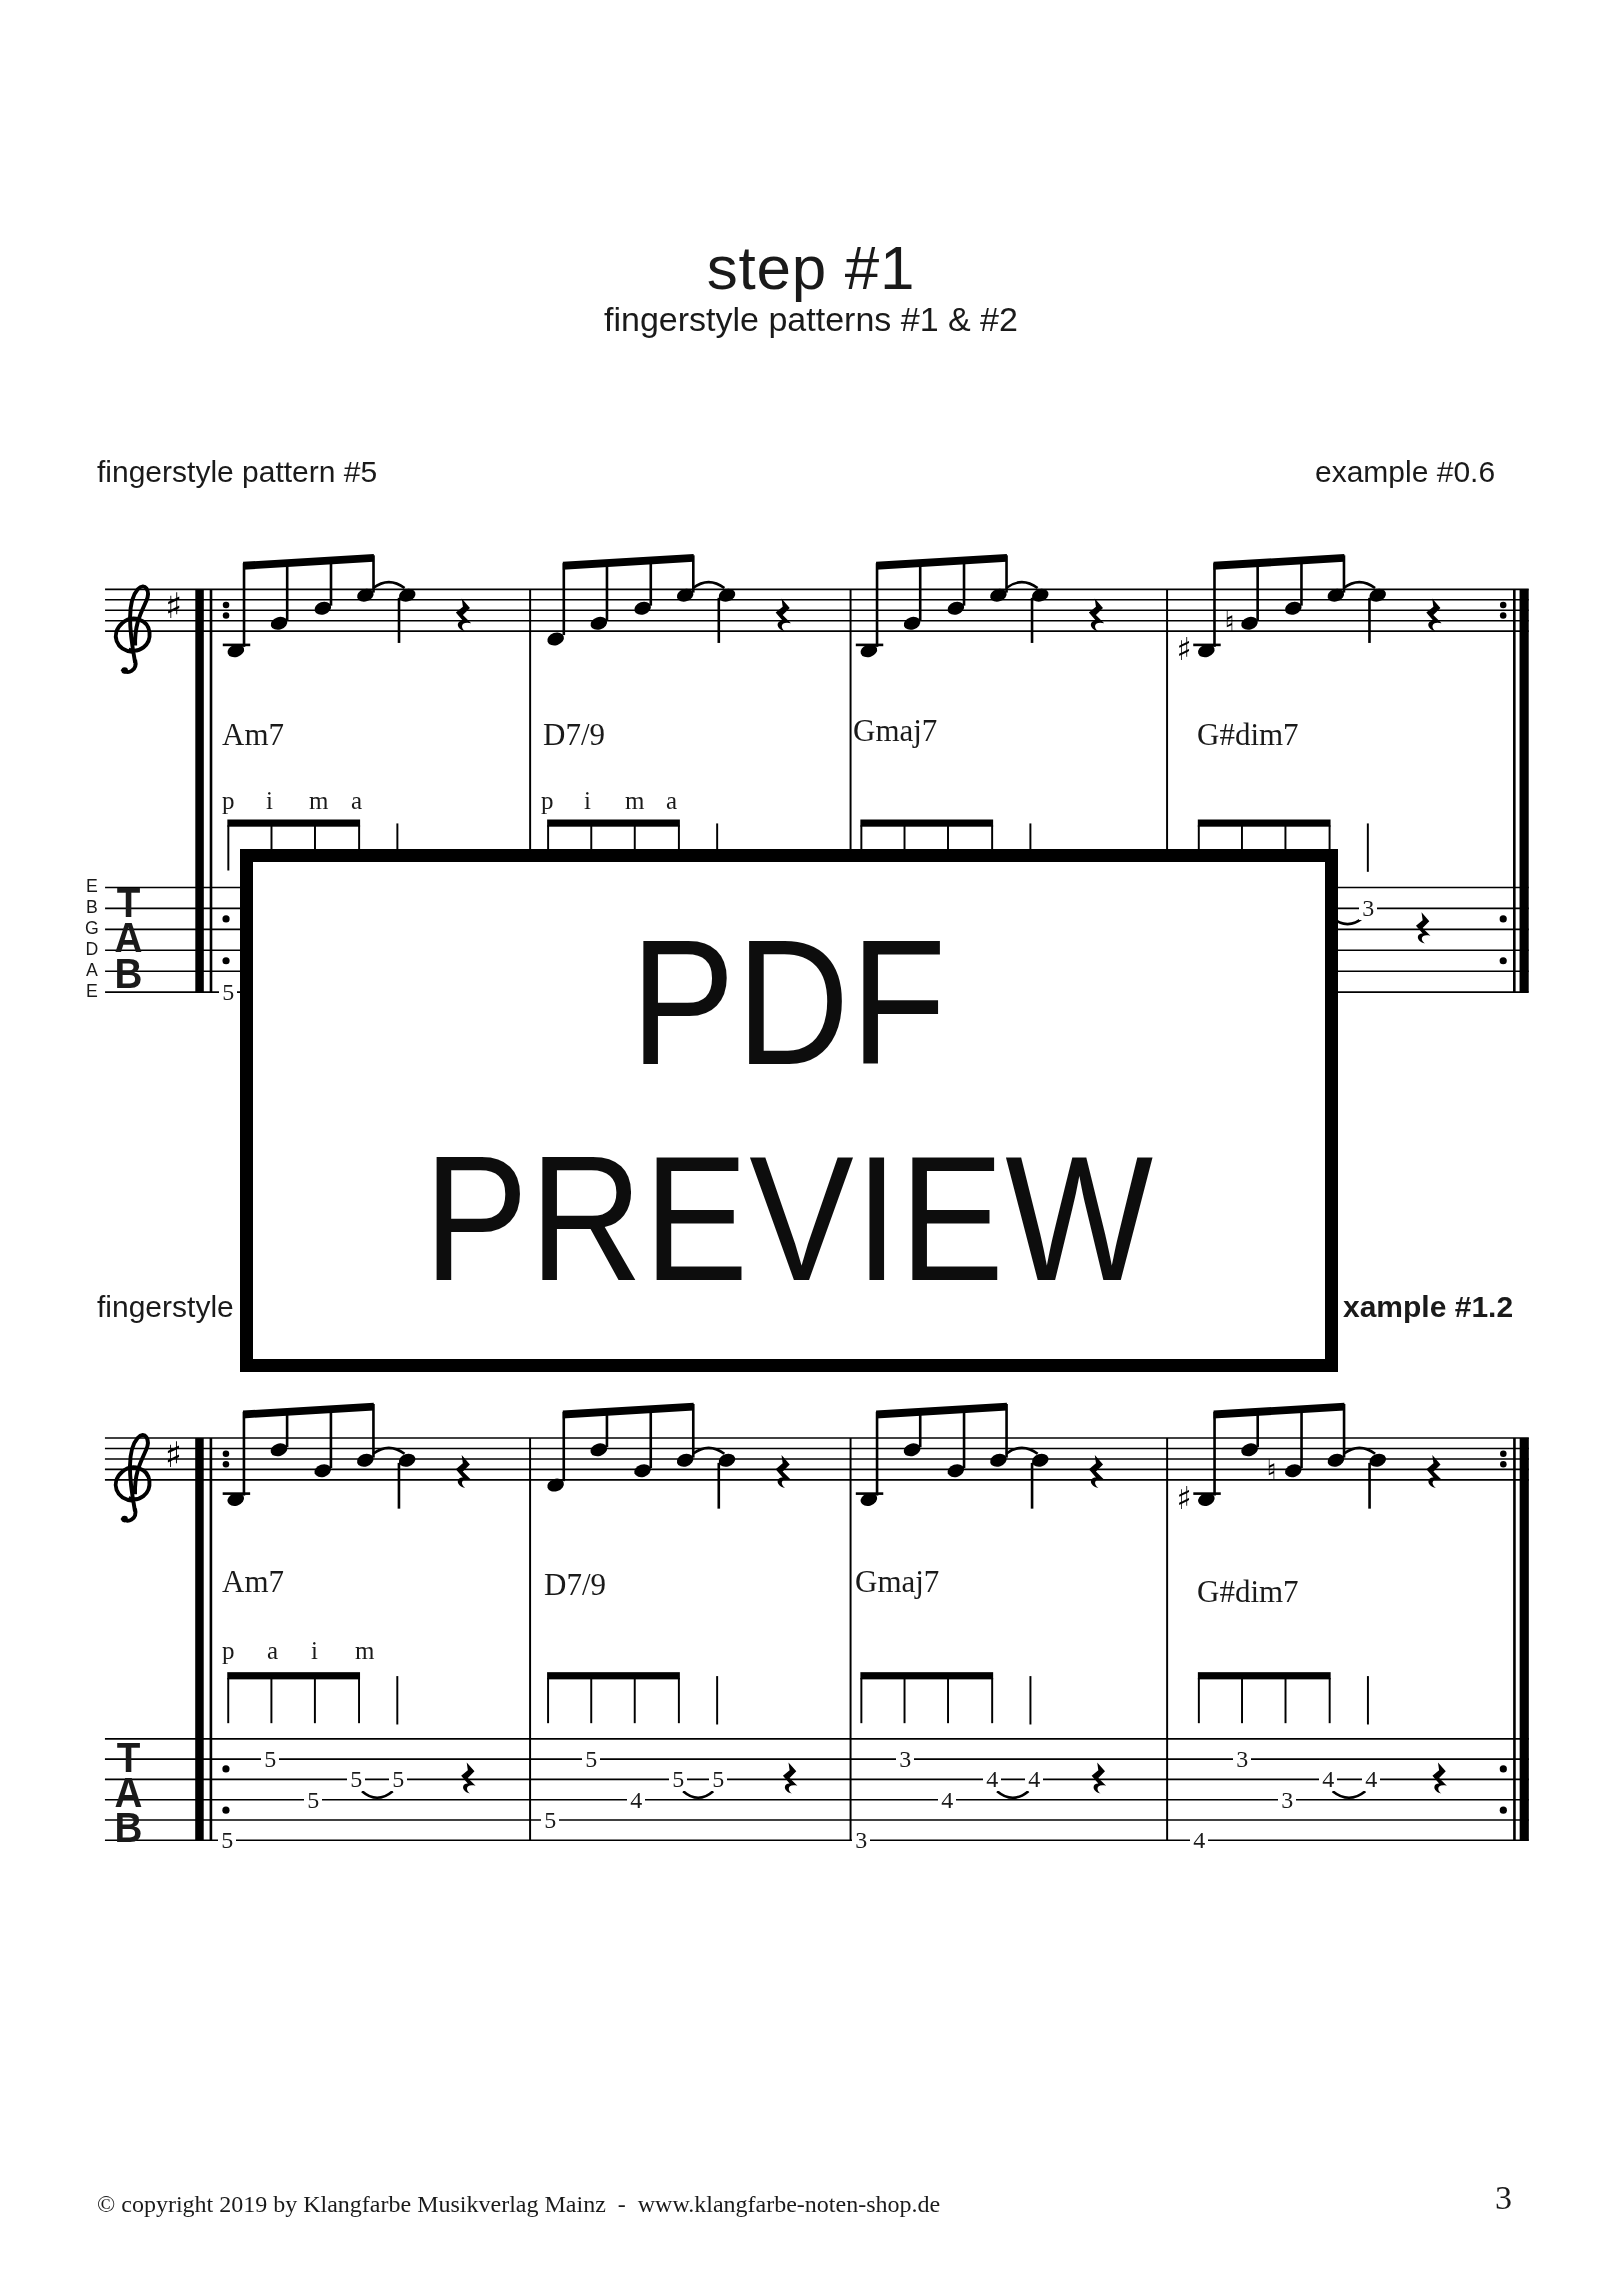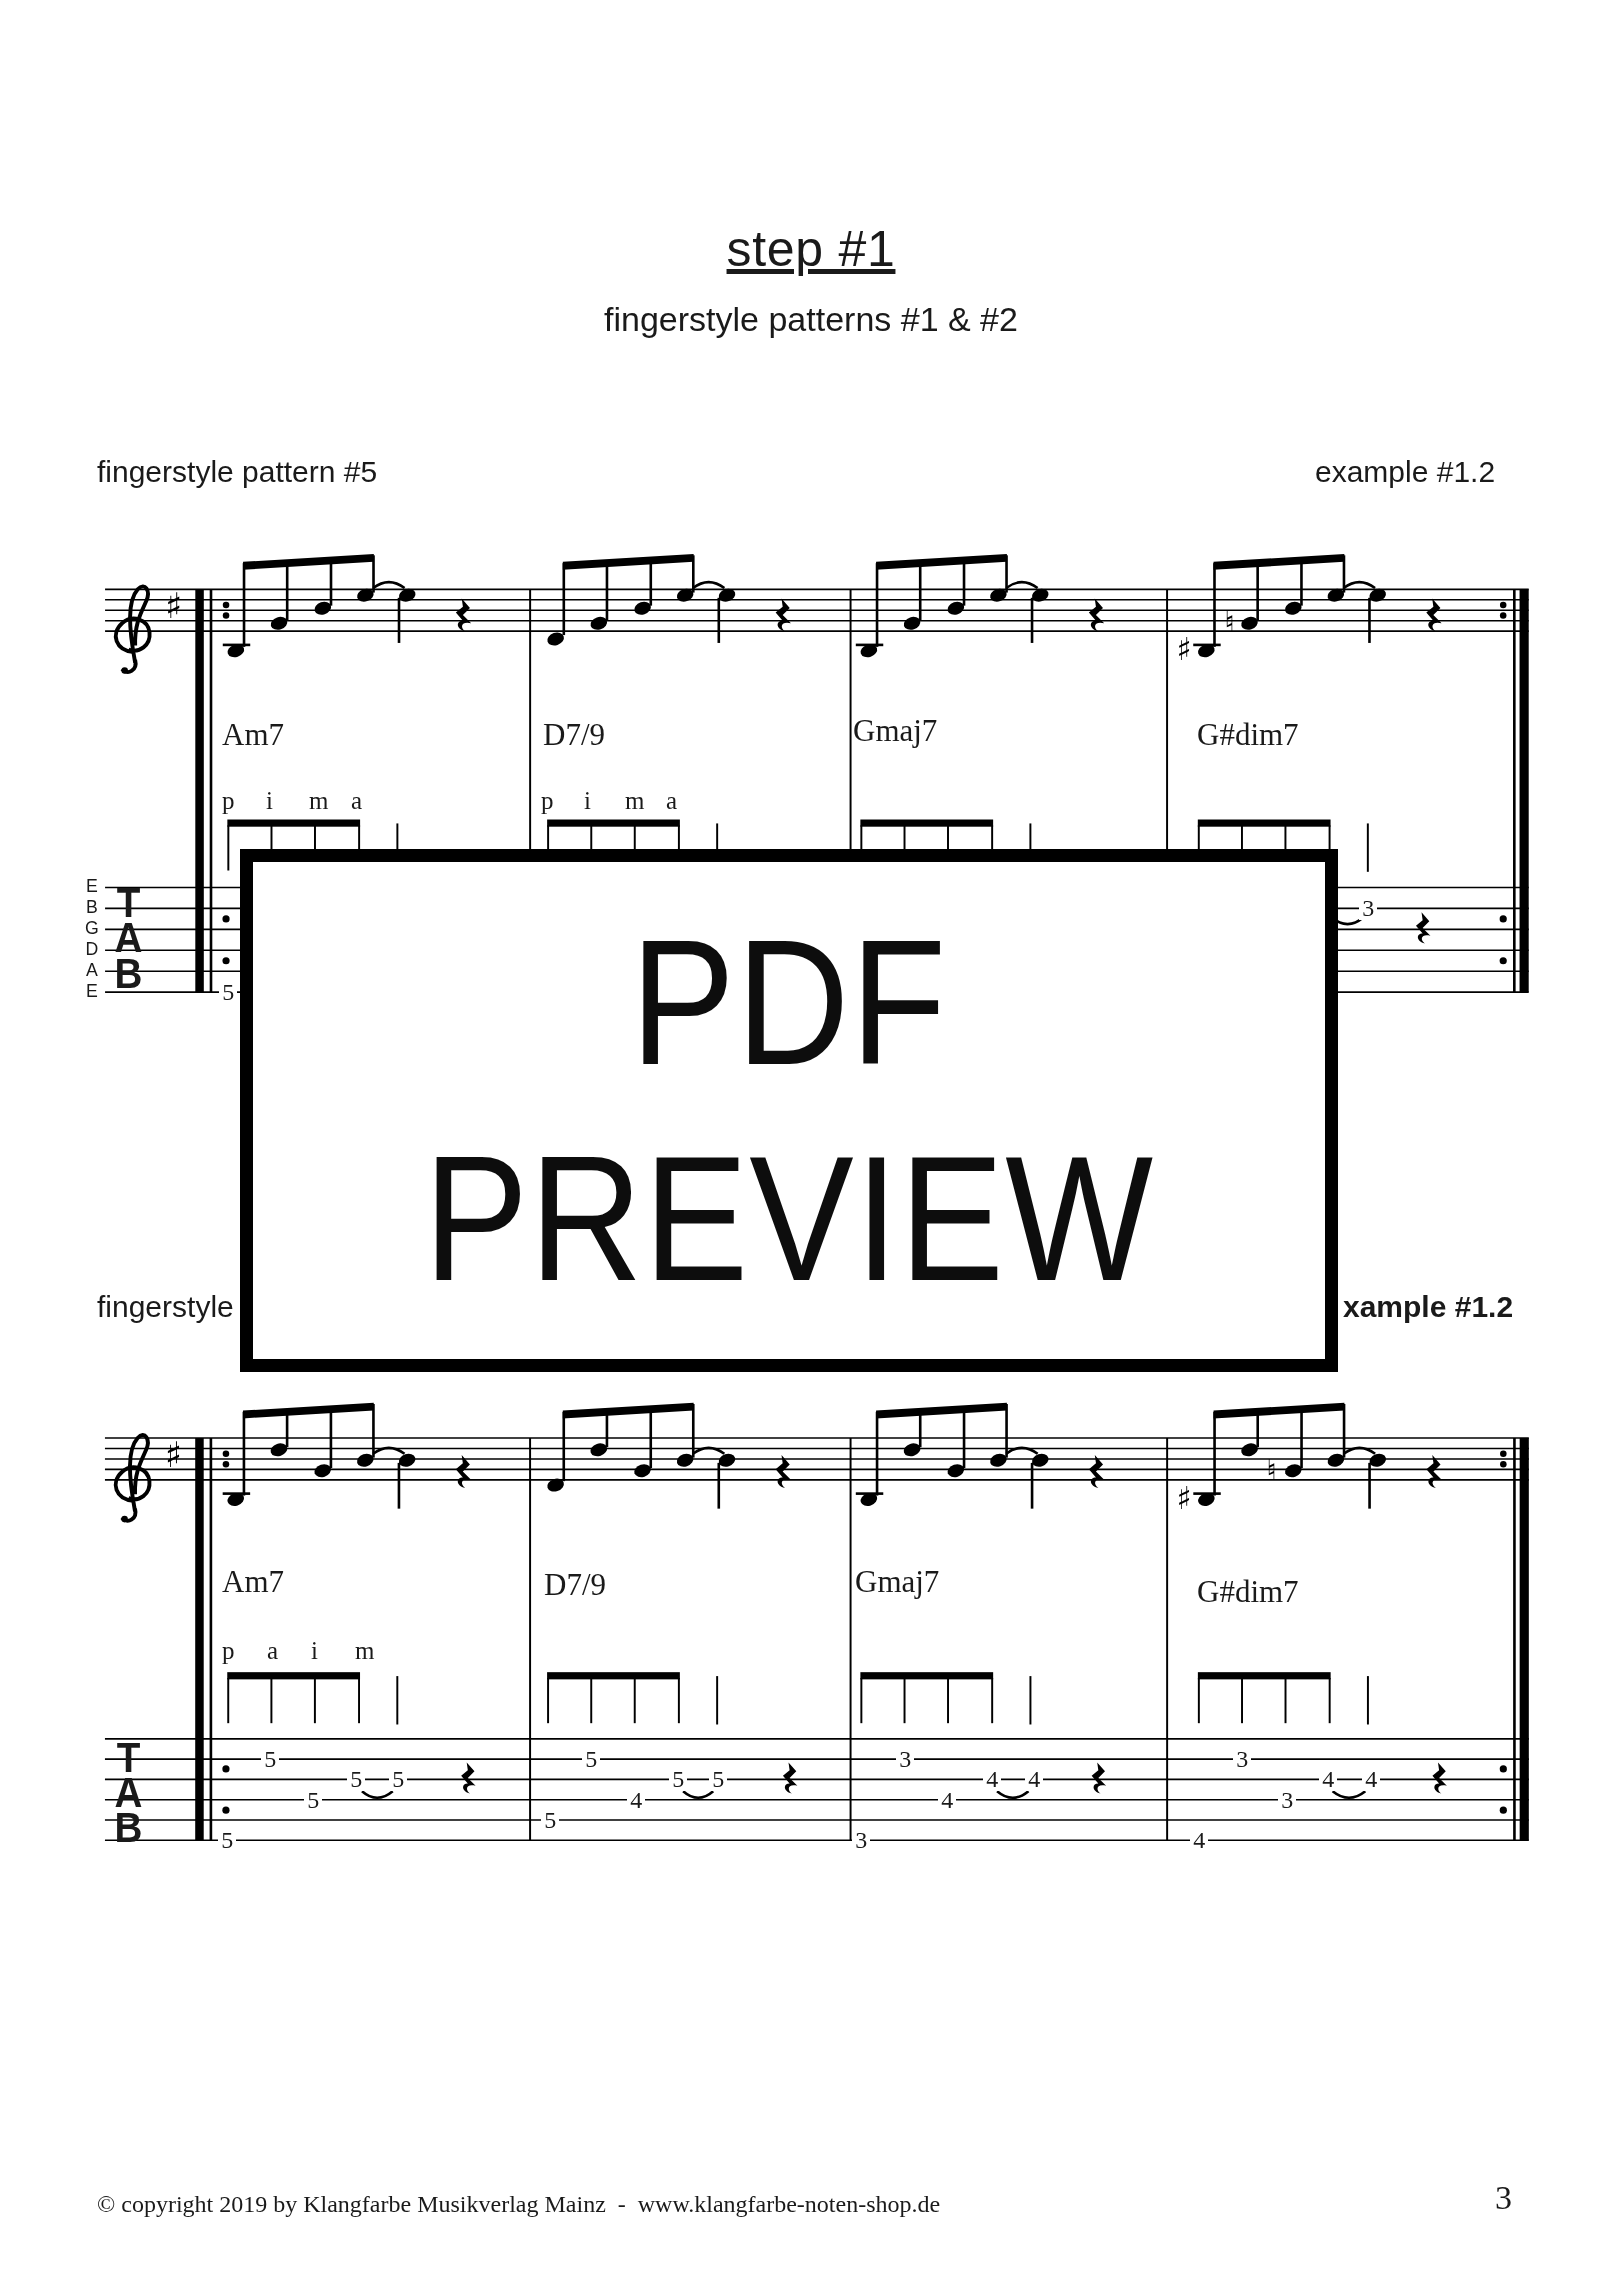--- a/index.html
+++ b/index.html
@@ -1,20 +1,20 @@
 <!DOCTYPE html>
 <html style="font-size:10.5px"><head>
 <meta charset="utf-8">
 <style>
   html,body{margin:0;padding:0;}
   body{width:1622px;height:2295px;position:relative;background:#ffffff;
        font-family:"Liberation Sans",sans-serif;color:#1a1a1a;overflow:hidden;}
   .abs{position:absolute;}
   .center{left:0;right:0;text-align:center;}
-  .title{top:220px;font-size:50px;letter-spacing:0.7px;text-decoration:underline;}
+  .title{top:232px;font-size:62px;letter-spacing:0.7px;}
   .subtitle{top:300px;font-size:34px;}
   .rowlabel{font-size:30px;}
   .serif{font-family:"Liberation Serif",serif;}
   .chord{position:absolute;font-family:"Liberation Serif",serif;font-size:31px;z-index:2;}
   .pima{position:absolute;font-family:"Liberation Serif",serif;font-size:25px;z-index:2;}
   .tabnum{position:absolute;font-family:"Liberation Serif",serif;font-size:24px;line-height:24px;
           width:18.3px;text-align:center;background:#fff;z-index:3;}
   .strlabel{position:absolute;font-size:17.7px;line-height:17.7px;width:19.6px;text-align:center;z-index:2;}
   .tabletter{position:absolute;font-size:42px;line-height:33px;font-weight:bold;width:39px;
              text-align:center;transform:scaleX(.92);z-index:2;}
@@ -28,21 +28,21 @@
   .r2left{top:1290px;left:97px;z-index:1;}
   .r2right{top:1290px;left:1343px;z-index:1;font-weight:bold;}
 </style>
 </head>
 <body>
 
 <div class="abs center title">step #1</div>
 <div class="abs center subtitle">fingerstyle patterns #1 &amp; #2</div>
 
 <div class="abs rowlabel" style="top:455px;left:97px;">fingerstyle pattern #5</div>
-<div class="abs rowlabel" style="top:455px;left:1315px;">example #1.2</div>
+<div class="abs rowlabel" style="top:455px;left:1315px;">example #0.6</div>
 
 <div class="abs rowlabel r2left">fingerstyle</div>
 <div class="abs rowlabel r2right">xample #1.2</div>
 
 <svg class="sysvg" style="top:537px;" width="1622" height="497" viewBox="0 820 2479 760">
   <defs>
     <path id="qrest" d="M6 0 L20 16 L8 28 L22 42 C6 38 2 48 12 56 C-4 52 -4 38 8 38 L-4 24 L8 14 Z"></path>
     <g id="grpLow1">
       <rect x="-8" y="983" width="42" height="4"></rect>
       <ellipse cx="12" cy="994" rx="13" ry="9.5" transform="rotate(-18 12 994)"></ellipse>

